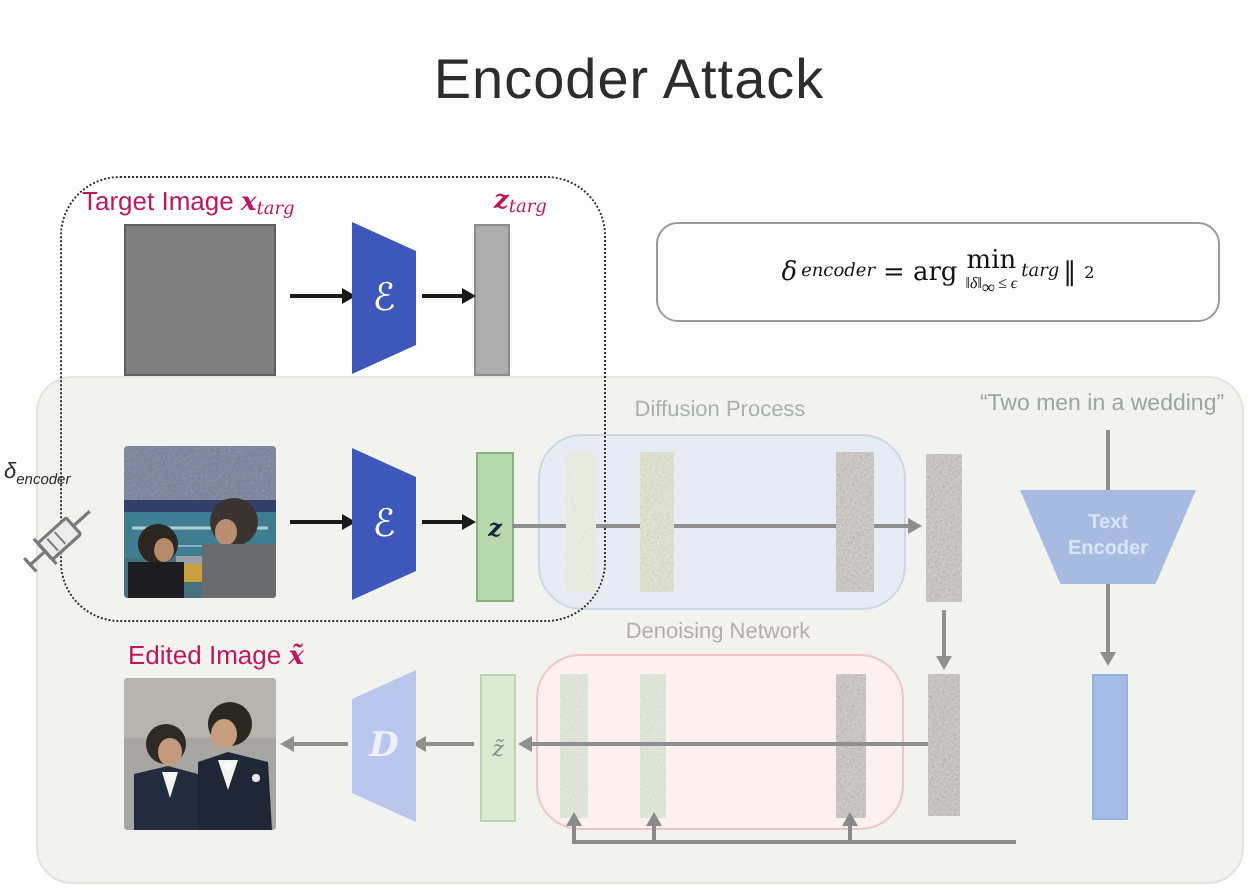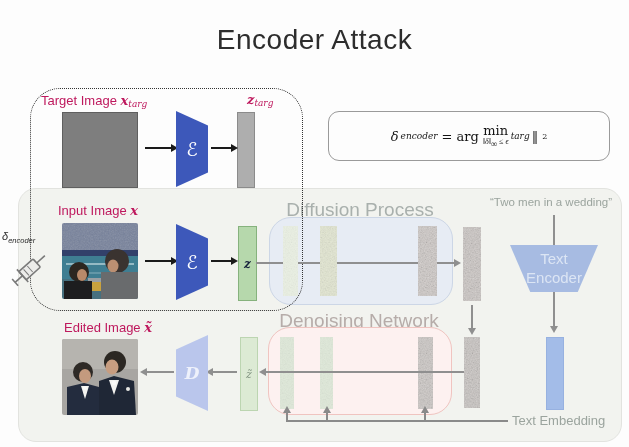--- a/index.html
+++ b/index.html
@@ -5,21 +5,21 @@
   html,body{margin:0;padding:0;background:#ffffff;}
   #canvas{position:relative;width:629px;height:447px;background:#fdfdfd;overflow:hidden;
           font-family:"Liberation Sans",sans-serif;}
 
   
   .title{position:absolute;left:0;top:24px;width:629px;text-align:center;
          font-size:28px;letter-spacing:.5px;color:#2d2d2d;}
   .lbl{position:absolute;font-size:13px;color:#be185d;white-space:nowrap;}
   .mvar{font-family:"DejaVu Serif",serif;font-style:italic;font-weight:bold;}
   .msub{font-family:"DejaVu Serif",serif;font-style:italic;font-size:9px;vertical-align:-2px;}
-  .ghost{position:absolute;font-size:19px;color:#a9b0ad;white-space:nowrap;}
+  .ghost{position:absolute;font-size:11px;color:#a9b0ad;white-space:nowrap;}
 
   
   .bigbox{position:absolute;left:18px;top:188px;width:602px;height:252px;background:#f2f3ef;
           border:1px solid #e2e3df;border-radius:18px;}
   .dashbox{position:absolute;left:30px;top:88px;width:271px;height:221px;
            border:1.6px dotted #333;border-radius:30px;}
   .diffbox{position:absolute;left:269px;top:217px;width:182px;height:86px;background:#e7ecf4;
            border:1.5px solid #ccd6e6;border-radius:22px;}
   .denobox{position:absolute;left:268px;top:327px;width:182px;height:86px;background:#fdf1f0;
            border:1.5px solid #f0c4c0;border-radius:22px;}
@@ -54,21 +54,21 @@
   .trap{position:absolute;display:flex;align-items:center;justify-content:center;}
   .enc{left:176px;width:32px;height:76px;background:#3d58ba;
        clip-path:polygon(0 0,100% 19%,100% 81%,0 100%);}
   .enc span{font-family:"DejaVu Sans",sans-serif;font-size:19px;color:#fff;}
   .dec{left:176px;top:335px;width:32px;height:76px;background:#bac6ec;
        clip-path:polygon(0 19%,100% 0,100% 100%,0 81%);}
   .dec span{font-family:"DejaVu Serif",serif;font-style:italic;font-weight:bold;
             font-size:17px;color:#eef1fb;}
   .tenc{left:510px;top:245px;width:88px;height:47px;background:#a7bbe2;
         clip-path:polygon(0 0,100% 0,77% 100%,23% 100%);flex-direction:column;line-height:1.25;}
-  .tenc span{font-size:15px;color:#dce5f4;}
+  .tenc span{font-size:10px;color:#dce5f4;font-weight:bold;}
 
   
   .line{position:absolute;background:currentColor;}
   .h{height:2px;} .v{width:2px;}
   .black{color:#1a1a1a;} .gray{color:#8f8f8f;}
   .ar:after{content:"";position:absolute;right:-6px;top:50%;margin-top:-4.5px;
     border-top:4.5px solid transparent;border-bottom:4.5px solid transparent;border-left:7px solid;}
   .al:before{content:"";position:absolute;left:-6px;top:50%;margin-top:-4.5px;
     border-top:4.5px solid transparent;border-bottom:4.5px solid transparent;border-right:7px solid;}
   .ad:after{content:"";position:absolute;bottom:-6px;left:50%;margin-left:-4.5px;
@@ -95,21 +95,20 @@
     </defs>
   </svg>
 
   <div class="title">Encoder Attack</div>
 
   <div class="bigbox"></div>
 
   <div class="ghost" style="left:269px;top:199px;width:182px;text-align:center;">Diffusion Process</div>
   <div class="ghost" style="left:480px;top:196px;width:142px;text-align:center;font-size:11.5px;color:#9ba49e;">“Two men in a wedding”</div>
   <div class="ghost" style="left:268px;top:310px;width:182px;text-align:center;color:#b6aca9;">Denoising Network</div>
-  <div class="ghost" style="left:512px;top:413px;font-size:13px;color:#9ba49e;">Text Embedding</div>
 
   <div class="diffbox"></div>
   <div class="denobox"></div>
 
   <div class="dashbox"></div>
 
   <div class="formulabox">
     <div class="formula">
       <span class="fit">δ</span>
         <sub style="margin-left:-2px;">encoder</sub>
@@ -132,23 +131,20 @@
   <div class="lbl" style="left:231px;top:92px;margin-left:16px;">
     <span class="mvar">z</span><span class="msub">targ</span>
   </div>
   <div class="bar zt"></div>
   <div class="line h black ar" style="left:145px;top:147px;width:27px;"></div>
   <div class="trap enc" style="top:111px;">
     <span>ℰ</span>
   </div>
   <div class="line h black ar" style="left:211px;top:147px;width:21px;"></div>
 
-  <div class="lbl" style="left:58px;top:203px;">
-    <span>Input Image </span><span class="mvar">x</span>
-  </div>
   <div class="delta-lbl">
     <span>δ</span><sub>encoder</sub>
   </div>
 
   <svg style="position:absolute;left:8px;top:246px;" width="44" height="46" viewBox="0 0 44 46">
     <g transform="rotate(-42 22 23)" stroke="#7a7a7a" fill="#ececea" stroke-width="1.6">
       <line x1="31" y1="23" x2="42" y2="23"></line>
       <rect x="12" y="17.5" width="19" height="11" rx="1"></rect>
       <line x1="12" y1="14.5" x2="12" y2="31.5"></line>
       <line x1="2" y1="23" x2="12" y2="23"></line>

